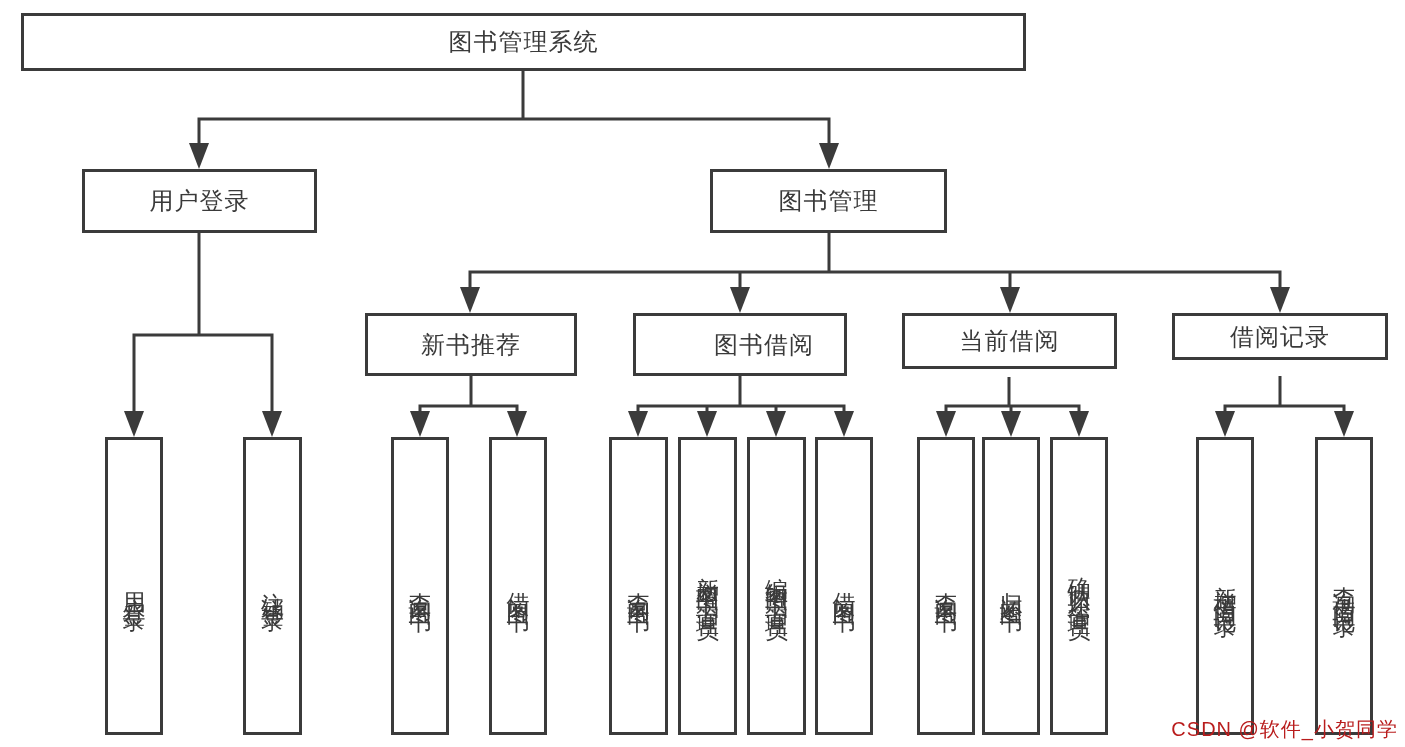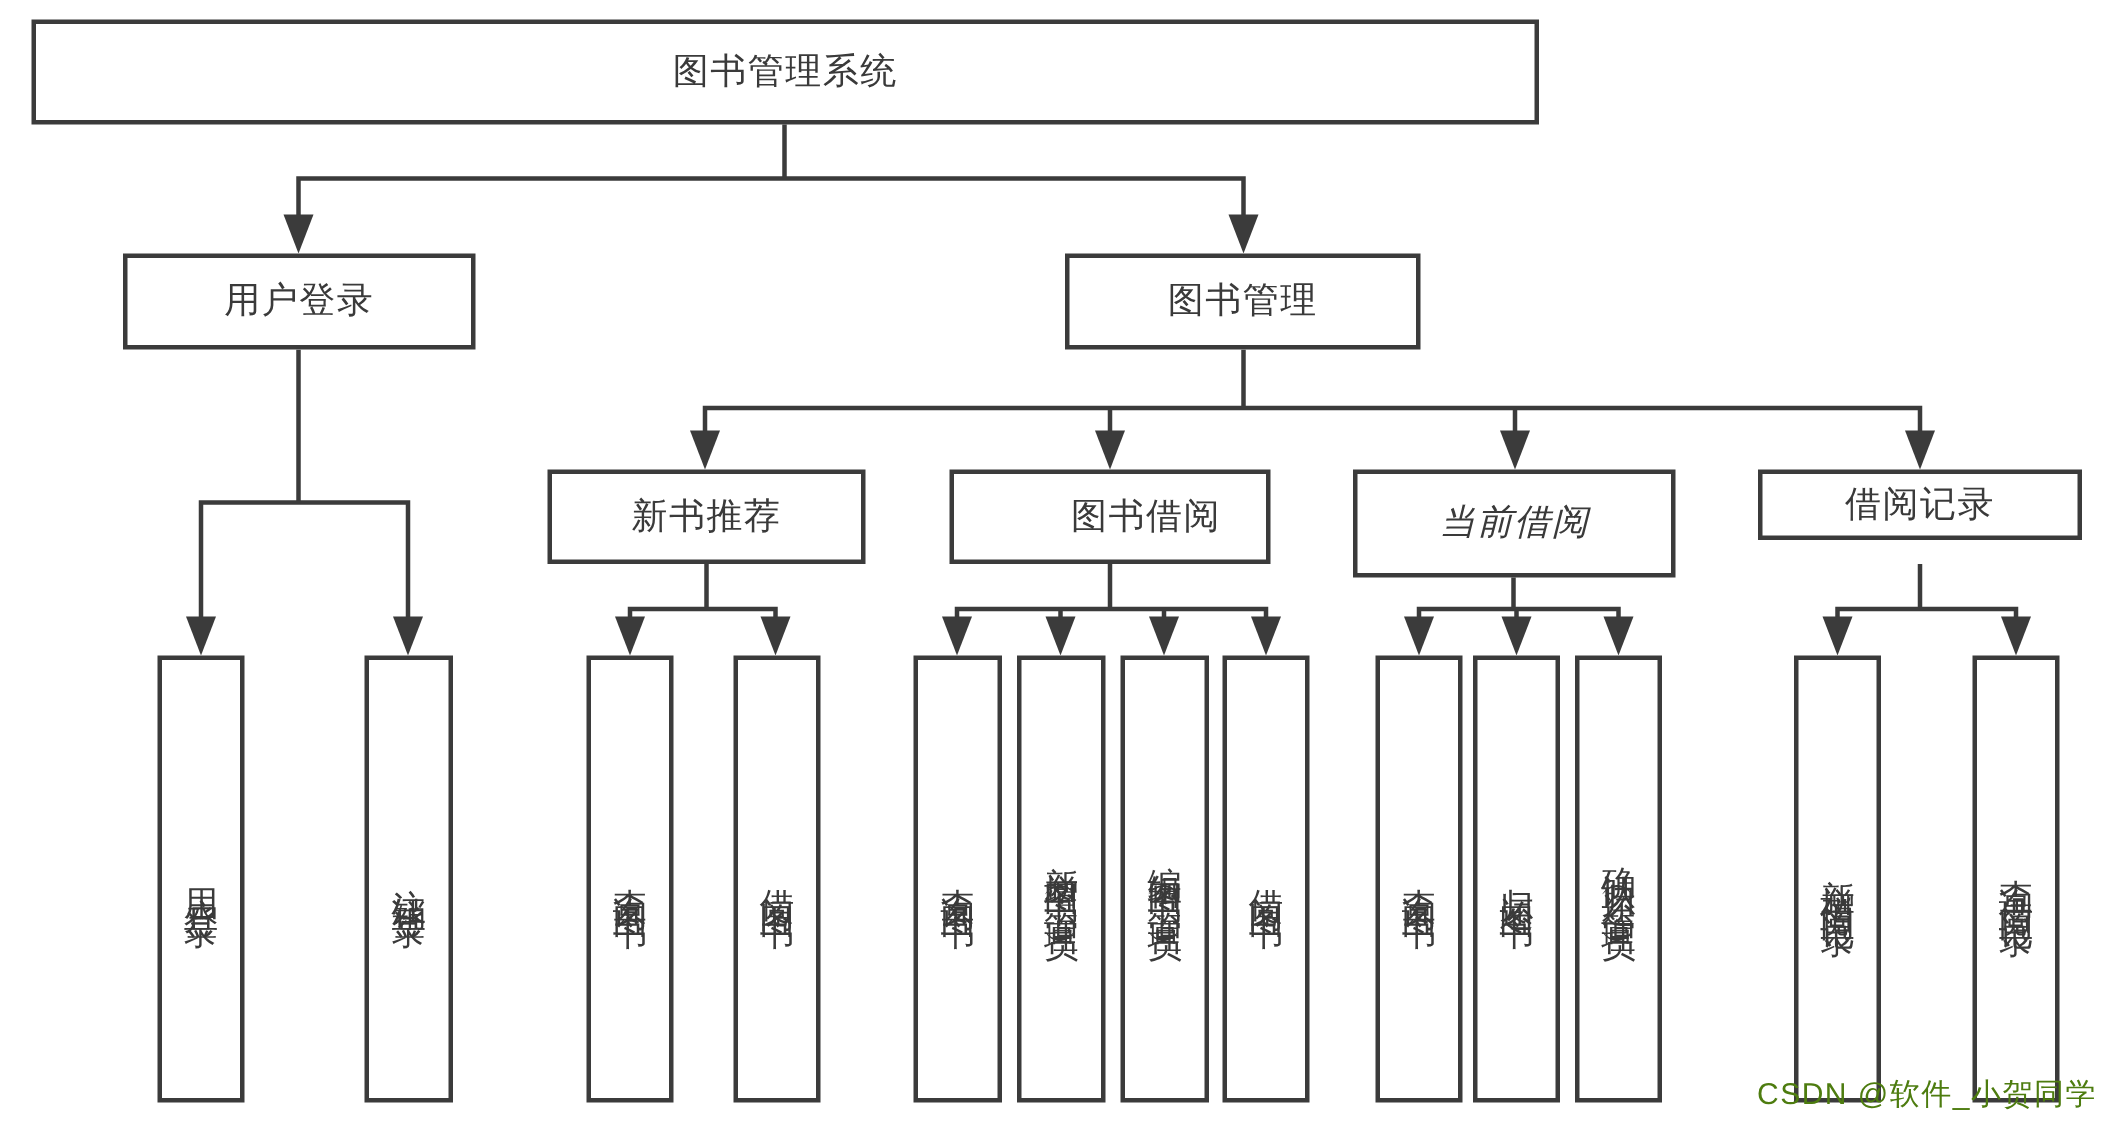--- a/index.html
+++ b/index.html
@@ -38,21 +38,21 @@
     text-orientation: mixed;
     font-size: 23px;
     letter-spacing: 6px;
     line-height: 1;
   }
   .watermark {
     position: absolute;
     right: 7px;
     bottom: 4px;
     font-size: 20px;
-    color: #4d7c0f;
+    color: #b91c1c;
     letter-spacing: 1px;
     white-space: nowrap;
   }
 </style>
 </head>
 <body>
 
 <div class="stage">
 
   <svg class="connector-layer" width="1405" height="747" viewBox="0 0 1405 747" xmlns="http://www.w3.org/2000/svg">
@@ -80,28 +80,28 @@
       <polygon points="766,411 786,411 776,437"></polygon>
       <polygon points="834,411 854,411 844,437"></polygon>
       <polygon points="936,411 956,411 946,437"></polygon>
       <polygon points="1001,411 1021,411 1011,437"></polygon>
       <polygon points="1069,411 1089,411 1079,437"></polygon>
       <polygon points="1215,411 1235,411 1225,437"></polygon>
       <polygon points="1334,411 1354,411 1344,437"></polygon>
     </g>
   </svg>
 
-  <div class="node h-node" style="left:21px; top:13px; width:1005px; height:70px;">图书管理系统</div>
+  <div class="node h-node" style="left:21px; top:13px; width:1005px; height:58px;">图书管理系统</div>
 
   <div class="node h-node" style="left:82px; top:169px; width:235px; height:64px;">用户登录</div>
   <div class="node h-node" style="left:710px; top:169px; width:237px; height:64px;">图书管理</div>
 
   <div class="node h-node" style="left:365px; top:313px; width:212px; height:63px;">新书推荐</div>
   <div class="node h-node" style="left:633px; top:313px; width:214px; height:63px;padding-left:48px;">图书借阅</div>
-  <div class="node h-node" style="left:902px; top:313px; width:215px; height:72px;font-style:italic;">当前借阅</div>
+  <div class="node h-node" style="left:902px; top:313px; width:215px; height:56px;">当前借阅</div>
   <div class="node h-node" style="left:1172px; top:313px; width:216px; height:47px;">借阅记录</div>
 
   <div class="node v-node" style="left:105px; top:437px; width:58px; height:298px;">用户登录</div>
   <div class="node v-node" style="left:243px; top:437px; width:59px; height:298px;">注销登录</div>
 
   <div class="node v-node" style="left:391px; top:437px; width:58px; height:298px;">查询图书</div>
   <div class="node v-node" style="left:489px; top:437px; width:58px; height:298px;">借阅图书</div>
 
   <div class="node v-node" style="left:609px; top:437px; width:59px; height:298px;">查询图书</div>
   <div class="node v-node" style="left:678px; top:437px; width:59px; height:298px;">新增图书（管理员）</div>

